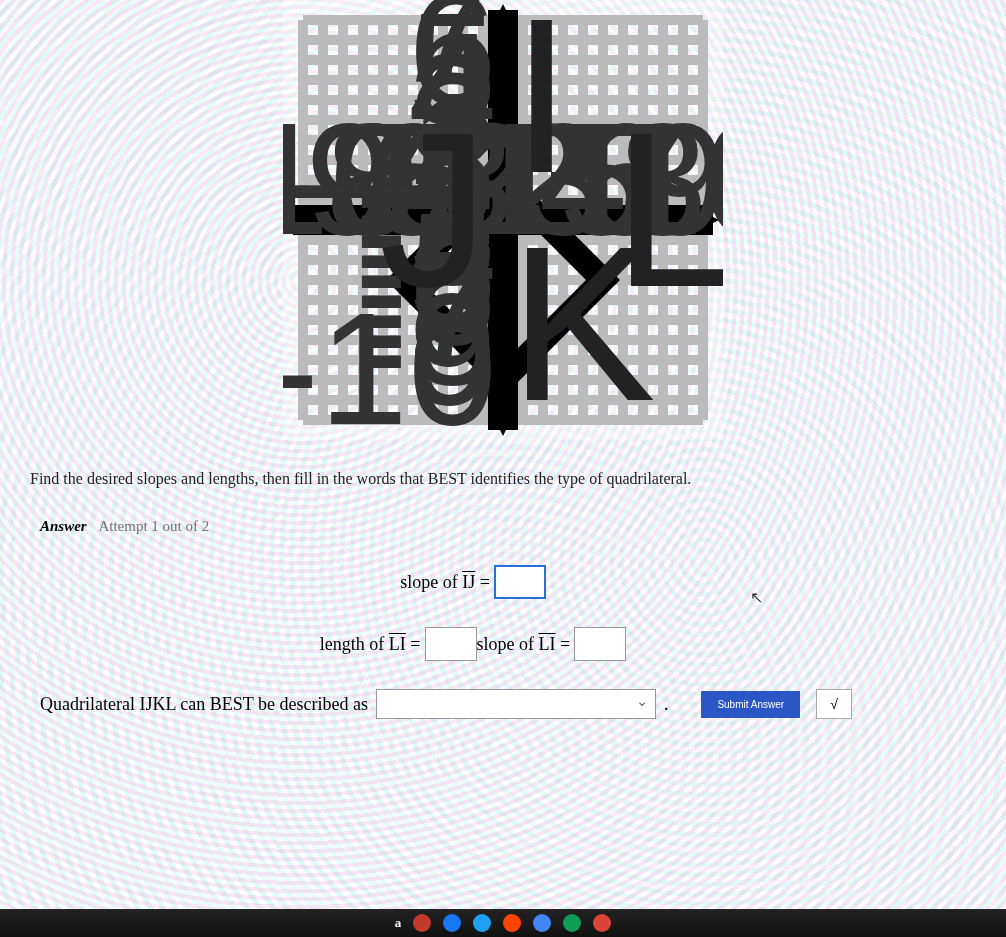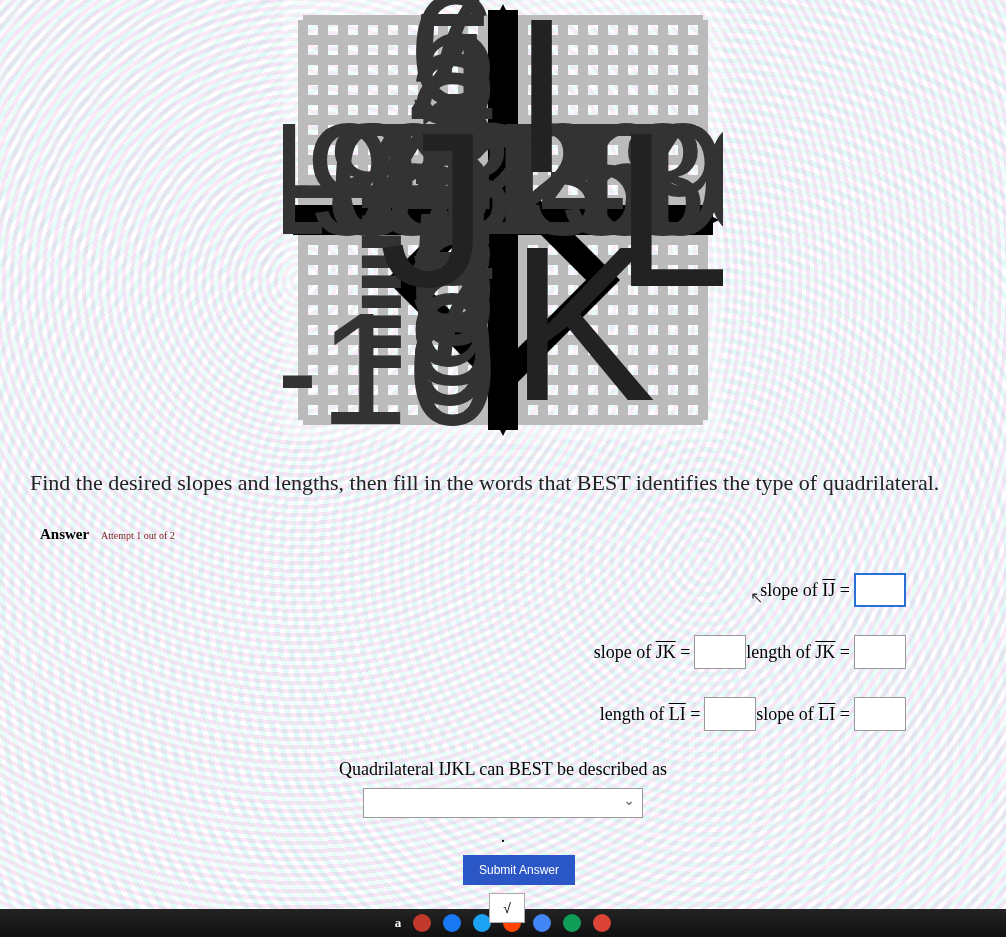--- a/index.html
+++ b/index.html
@@ -29,32 +29,32 @@
       background: rgba(255,255,255,0.3);
       position: relative;
     }
     .graph-svg { width: 100%; height: 100%; }
     .grid-line { stroke: #bbb; stroke-width: 0.5; }
     .axis-line { stroke: #000; stroke-width: 1.5; }
     .tick-label { font-size: 8px; font-family: sans-serif; fill: #333; }
     .point-label { font-size: 11px; font-family: sans-serif; fill: #222; }
     .shape { fill: none; stroke: #000; stroke-width: 1.2; }
     .question-text {
-      font-size: 22px;
+      font-size: 16px;
       color: #222;
       padding: 20px 30px;
       margin-top: 10px;
     }
     .answer-block { padding: 10px 40px 20px 40px; }
     .answer-header { font-size: 15px; margin-bottom: 30px; }
-    .answer-header b { font-weight: bold; }
-    .attempt { font-size: 10px; color: #7f1d1d; margin-left: 8px; }
+    .answer-header b { font-weight: bold; font-style: italic; }
+    .attempt { font-size: 15px; color: #737373; margin-left: 8px; }
     .inputs-row {
       display: flex;
-      justify-content: flex-end;
+      justify-content: center;
       align-items: center;
       margin-bottom: 28px;
       padding-right: 60px;
     }
     .input-group {
       display: flex;
       align-items: center;
       font-size: 18px;
       gap: 4px;
     }
@@ -67,21 +67,20 @@
       font-size: 14px;
       padding: 2px 4px;
     }
     .num-input.active { border: 2px solid #2a6fd6; }
     .final-row {
       display: flex;
       align-items: center;
       gap: 8px;
       font-size: 18px;
       margin-top: 8px;
-      flex-direction: column;
     }
     .select-box {
       width: 280px;
       height: 30px;
       border: 1px solid #999;
       background: #fff;
       font-size: 14px;
       padding: 2px 22px 2px 6px;
       appearance: none;
       position: relative;
@@ -94,23 +93,23 @@
       top: 4px;
       font-size: 14px;
       color: #666;
       pointer-events: none;
     }
     .submit-btn {
       background: #2a56c6;
       color: #fff;
       border: none;
       padding: 8px 16px;
-      font-size: 12px;
+      font-size: 10px;
       font-family: sans-serif;
-      margin-left: 32px;
+      margin-left: 25px;
       cursor: pointer;
     }
     .sqrt-btn {
       width: 36px;
       height: 30px;
       border: 1px solid #aaa;
       background: #fff;
       margin-left: 8px;
       font-size: 14px;
       cursor: pointer;
@@ -258,30 +257,20 @@
 
     <div id="rows-container">
         <div class="inputs-row">
           <div class="input-group">
             <span>slope of <span class="seg">IJ</span> =</span>
             <input class="num-input active" value="" style="">
           </div>
         </div>
         <div class="inputs-row">
           <div class="input-group">
-            <span>slope of <span class="seg">JK</span> =</span>
-            <input class="num-input" value="" style="">
-          </div>
-          <div class="input-group">
-            <span>length of <span class="seg">JK</span> =</span>
-            <input class="num-input" value="" style="">
-          </div>
-        </div>
-        <div class="inputs-row">
-          <div class="input-group">
             <span>length of <span class="seg">LI</span> =</span>
             <input class="num-input" value="" style="">
           </div>
           <div class="input-group">
             <span>slope of <span class="seg">LI</span> =</span>
             <input class="num-input" value="" style="">
           </div>
         </div>
       </div>
 

